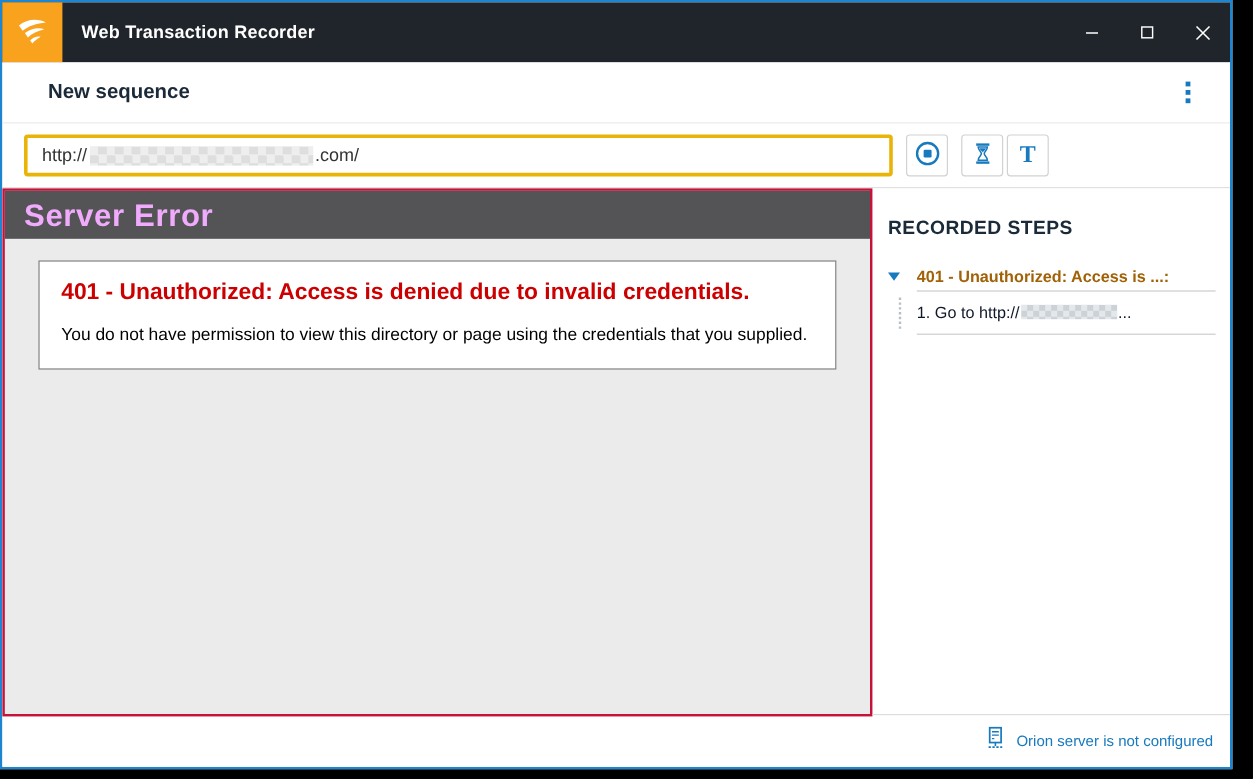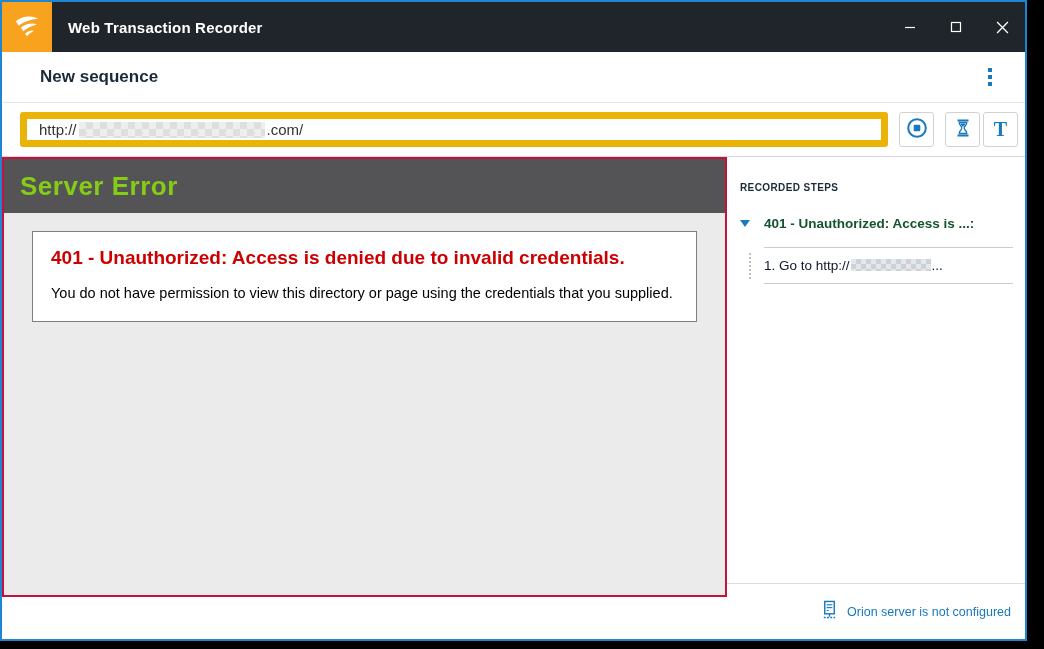--- a/index.html
+++ b/index.html
@@ -22,52 +22,52 @@
   .win-btn svg { display:block; }
 
   
   .header-row { height:51px; flex:none; background:#fff; border-bottom:1px solid #e6e6e6; display:flex; align-items:center;padding-left:18px; }
   .seq-title { margin-left:20px; font-size:17px; font-weight:700; color:#1b2a38; }
   .kebab { margin-left:auto; margin-right:29px; display:flex; flex-direction:column; gap:3px; background:none; border:none; padding:4px; cursor:default; }
   .kebab i { width:4px; height:4px; background:var(--accent_blue,#1779be); display:block; }
 
   
   .url-row { height:54px; flex:none; background:#fff; border-bottom:1px solid #d9d9d9; display:flex; align-items:center; padding-left:18px; }
-  .url-input { width:868px; height:35px; border:7px solid #eab308; border-radius:3px; background:#fff; display:flex; align-items:center; padding:0 12px; font-size:15px; color:#333; flex:none; }
+  .url-input { width:724px; height:35px; border:3px solid #eab308; border-radius:3px; background:#fff; display:flex; align-items:center; padding:0 12px; font-size:15px; color:#333; flex:none; }
   .redacted { display:inline-block; height:16px; width:186px; margin:0 2px;
       background: repeating-conic-gradient(#dedede 0% 25%, #efeeee 0% 50%) 0 0 / 14px 14px; }
   .tool-btn { width:35px; height:35px; border:1px solid #d2d2d2; border-radius:3px; background:#fff;
       display:flex; align-items:center; justify-content:center; margin-left:11px; cursor:default; }
   .tool-btn.t-btn { margin-left:3px; font-family:"Liberation Serif", serif; font-weight:700; font-size:20px; color:var(--accent_blue,#1779be); }
 
   
   .main-row { flex:1; display:flex; min-height:0; background:#fff; }
   .browser-pane { width:725px; height:440px; flex:none; border:2px solid var(--browser_frame_red,#c6113a); background:#ebebeb; overflow:hidden; }
-  .page-banner { height:54px; background:var(--page_header_bg,#545456); color:#84cc16; font-size:26px; font-weight:700; letter-spacing:.5px; display:flex; align-items:center; padding-left:16px; }
+  .page-banner { height:40px; background:var(--page_header_bg,#545456); color:#f0abfc; font-size:26px; font-weight:700; letter-spacing:.5px; display:flex; align-items:center; padding-left:16px; }
   .error-box { margin:18px 28px 0 28px; background:#fff; border:1px solid #7f7f7f; padding:13px 18px 17px 18px; }
   .error-heading { color:var(--error_red,#cc0000); font-size:19px; font-weight:700; line-height:1.35; margin-bottom:12px; }
   .error-body { color:#000; font-size:14.5px; font-weight:400; line-height:1.5; max-width:645px; }
 
   
   .sidebar { flex:1; display:flex; flex-direction:column; min-width:0; }
-  .sidebar-title { margin:25px 0 0 13px; font-size:10px; font-weight:700; letter-spacing:.4px; color:#1b2a38; }
+  .sidebar-title { margin:25px 0 0 13px; font-size:16px; font-weight:700; letter-spacing:.4px; color:#1b2a38; }
   .tree { margin:23px 12px 0 13px; }
   .tree-head { display:flex; align-items:flex-start; cursor:default; }
   .tree-caret { width:24px; flex:none; padding-top:4px; }
   .tree-caret b { display:block; width:0; height:0; border-left:5px solid transparent; border-right:5px solid transparent; border-top:7px solid var(--accent_blue,#1779be); }
-  .tree-label { flex:1; border-bottom:1px solid #ccc; padding-bottom:16px; font-size:13.5px; font-weight:700; color:#14532d; }
+  .tree-label { flex:1; border-bottom:1px solid #ccc; padding-bottom:4px; font-size:13.5px; font-weight:700; color:#a16207; }
   .step-row { display:flex; cursor:default; }
   .step-rail { width:24px; flex:none; position:relative; }
   .step-rail::before { content:""; position:absolute; left:9px; top:5px; bottom:5px; border-left:2px dotted #b9bfc5; }
   .step-content { flex:1; border-bottom:1px solid #ccc; padding:10px 0; font-size:13.5px; color:#0f172a; white-space:nowrap; }
   .redacted-step { display:inline-block; width:80px; height:12px; vertical-align:-1px; margin:0 1px;
       background: repeating-conic-gradient(#ccd2d7 0% 25%, #e4e8ea 0% 50%) 0 0 / 10px 10px; }
 
   
-  .status-row { margin-top:auto; border-top:1px solid #dcdcdc; height:56px; flex:none; display:flex; align-items:center; justify-content:flex-end; padding-right:14px; gap:8px; }
+  .status-row { margin-top:auto; border-top:1px solid #dcdcdc; height:44px; flex:none; display:flex; align-items:center; justify-content:flex-end; padding-right:14px; gap:8px; }
   .status-text { font-size:12.5px; color:var(--accent_blue,#1779be); }
 </style>
 </head>
 <body>
 
 <div class="stage">
   <div class="window">
 
     <div class="titlebar">
       <div class="logo-box">

